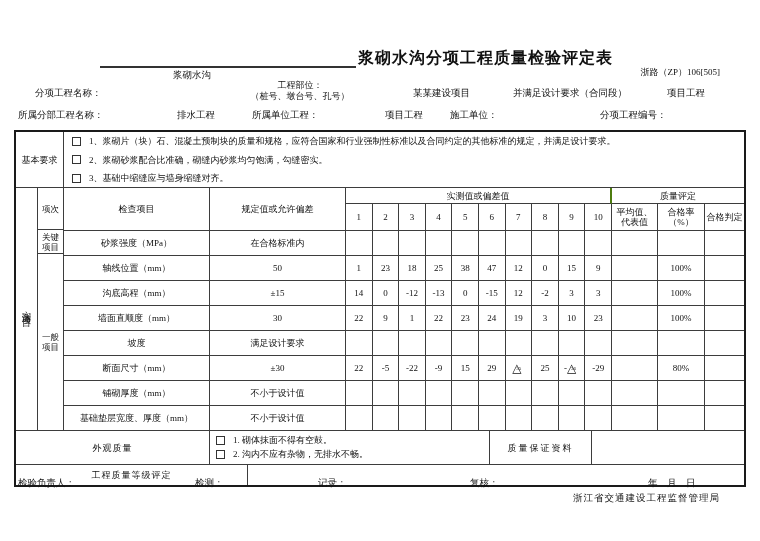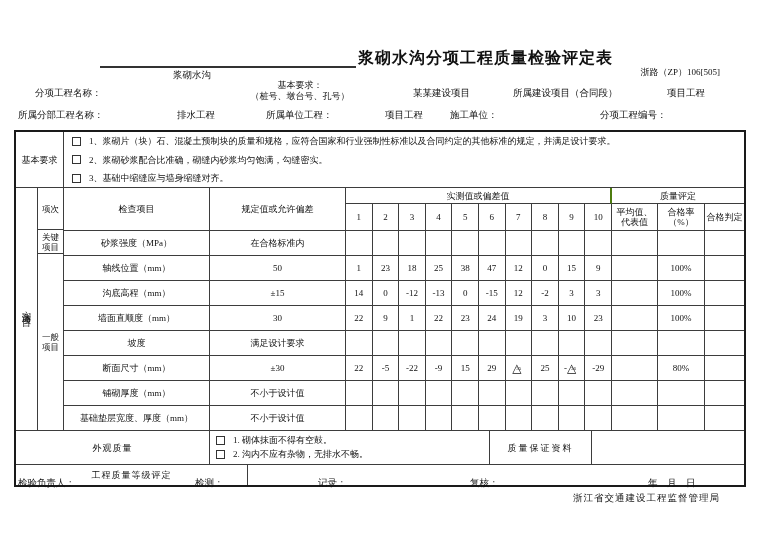--- a/index.html
+++ b/index.html
@@ -67,30 +67,30 @@
 
 <div class="page">
 
   <div class="title-line"></div>
   <div class="title">浆砌水沟分项工程质量检验评定表</div>
   <div class="form-code">浙路（ZP）106[505]</div>
 
   <span class="fld" style="left:35px;top:87px;">分项工程名称：</span>
   <span class="fld" style="left:173px;top:69px;">浆砌水沟</span>
   <div class="fld2line" style="left:235px;top:80px;width:130px;">
-    <div>基本要求：</div>
+    <div>工程部位：</div>
     <div>（桩号、墩台号、孔号）</div>
   </div>
   <span class="fld" style="left:413px;top:87px;">某某建设项目</span>
-  <span class="fld" style="left:513px;top:87px;">所属建设项目（合同段）</span>
+  <span class="fld" style="left:513px;top:87px;">并满足设计要求（合同段）</span>
   <span class="fld" style="left:667px;top:87px;">项目工程</span>
 
   <span class="fld" style="left:18px;top:109px;">所属分部工程名称：</span>
   <span class="fld" style="left:177px;top:109px;">排水工程</span>
-  <span class="fld" style="left:266px;top:109px;">所属单位工程：</span>
+  <span class="fld" style="left:252px;top:109px;">所属单位工程：</span>
   <span class="fld" style="left:385px;top:109px;">项目工程</span>
   <span class="fld" style="left:450px;top:109px;">施工单位：</span>
   <span class="fld" style="left:600px;top:109px;">分项工程编号：</span>
 
   <div class="tbl">
 
     <div class="sec1">
       <div class="cell sec1-label">基本要求</div>
       <div class="sec1-body cell last" style="border-right:none;align-items:stretch;">
         <div class="req-line">

